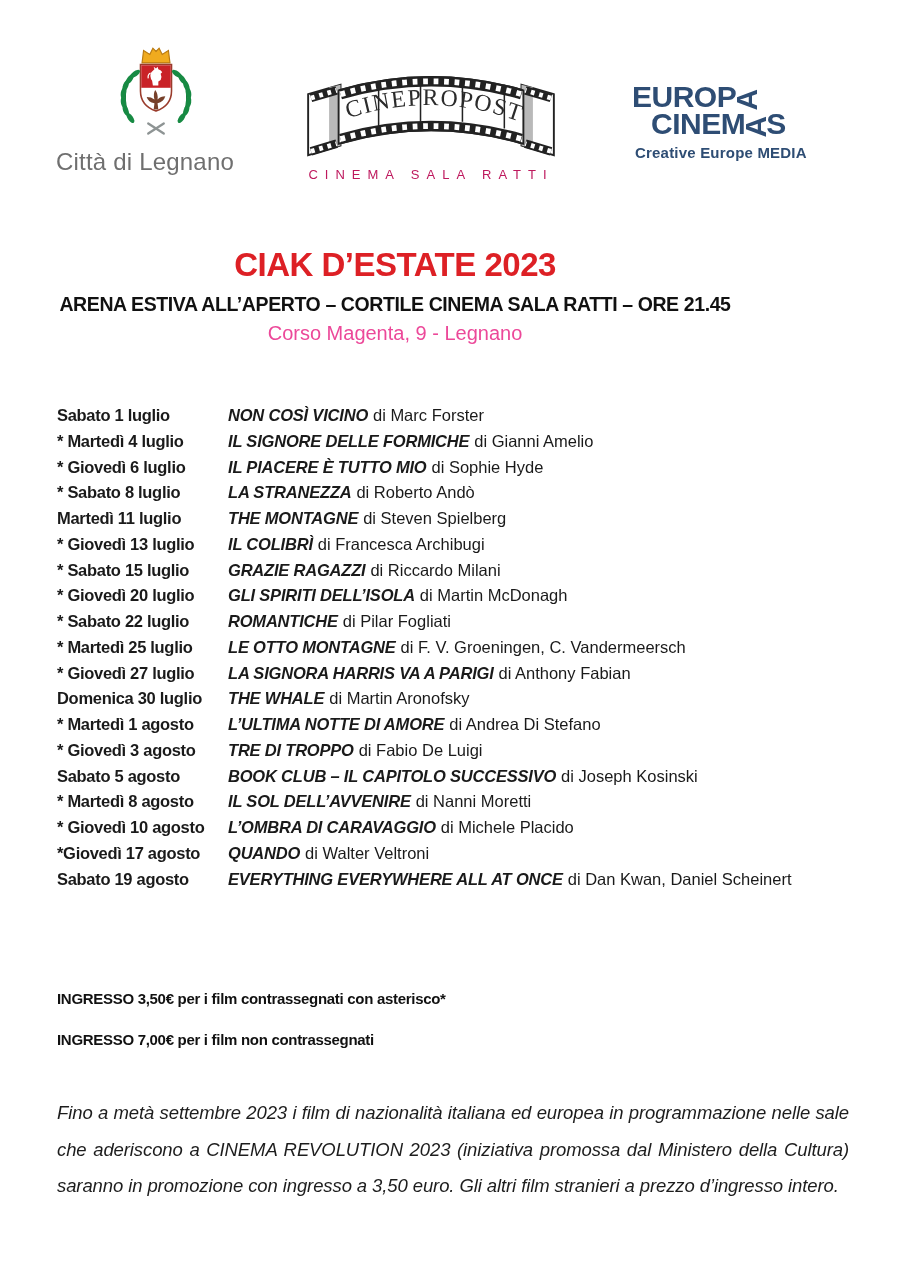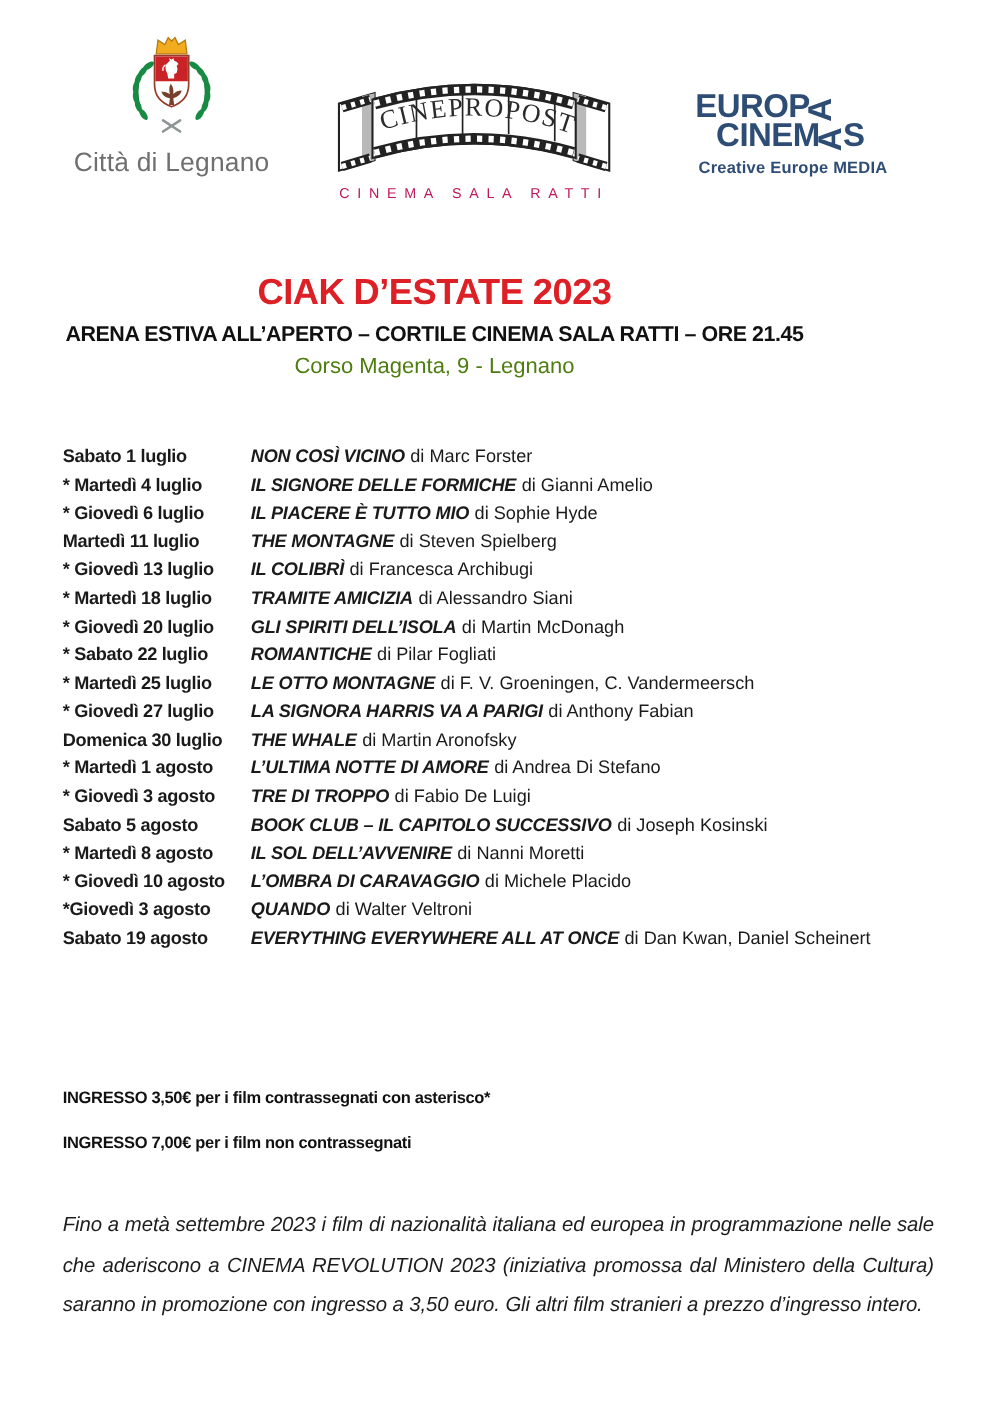--- a/index.html
+++ b/index.html
@@ -1,37 +1,37 @@
 <!DOCTYPE html>
 <html><head>
 <meta charset="utf-8">
 <style>
   html,body { margin:0; padding:0; background:#ffffff; }
   .page { position:relative; width:905px; height:1280px; background:#fff;
           font-family:"Liberation Sans", sans-serif; color:#1a1a1a; overflow:hidden; }
 
   
-  .legnano { position:absolute; left:56px; top:28px; width:200px; text-align:center; }
+  .legnano { position:absolute; left:56px; top:42px; width:200px; text-align:left; }
   .legnano svg { display:block; margin:0 auto; }
   .legnano-caption { margin-top:2px; font-size:24px; color:#6f6f6f; letter-spacing:0.2px; }
 
   .cineproposta { position:absolute; left:294px; top:58px; width:274px; text-align:center; }
   .cine-caption { margin-top:5px; font-size:13px; letter-spacing:7px; color:#be185d; }
 
   .europa { position:absolute; left:632px; top:82px; width:195px; color:#2e4d74; font-weight:bold; }
   .eu-line1 { font-size:30px; letter-spacing:-0.5px; line-height:1.0; }
   .eu-line2 { font-size:30px; letter-spacing:-0.5px; line-height:1.0; margin-left:19px; margin-top:-3px; }
   .rotA { display:inline-block; transform:rotate(-90deg); position:relative; top:3px; }
   .eu-line3 { font-size:15px; margin-top:5px; margin-left:3px; letter-spacing:0.2px; }
 
   
   .title-area { position:absolute; top:246px; left:0; width:790px; text-align:center; }
   .main-title { font-size:33px; font-weight:bold; letter-spacing:-0.5px; color:#dd2025; }
   .subtitle   { margin-top:9px; font-size:19.5px; font-weight:bold; letter-spacing:-0.4px; color:#111; }
-  .address    { margin-top:6px; font-size:20px; color:#4d7c0f; }
+  .address    { margin-top:6px; font-size:20px; color:#ec4899; }
 
   
   .program { position:absolute; top:403px; left:57px; }
   .prow { height:25.75px; line-height:25.75px; font-size:16.5px; white-space:nowrap; }
   .pdate { display:inline-block; width:171px; font-weight:bold; letter-spacing:-0.3px; }
   .ptitle { font-weight:bold; font-style:italic; letter-spacing:-0.2px; }
   .pdirector { margin-left:0.3em; }
 
   
   .pricing { position:absolute; top:978px; left:57px; font-size:15px; font-weight:bold;
@@ -136,27 +136,28 @@
     <div class="address">Corso Magenta, 9 - Legnano</div>
   </div>
 
   <div class="program">
     <div class="prow"><span class="pdate">Sabato 1 luglio</span><span class="pfilm"><span class="ptitle">NON COSÌ VICINO</span><span class="pdirector">di Marc Forster</span></span></div>
 
     <div class="prow"><span class="pdate">* Martedì 4 luglio</span><span class="pfilm"><span class="ptitle">IL SIGNORE DELLE FORMICHE</span><span class="pdirector">di Gianni Amelio</span></span></div>
 
     <div class="prow"><span class="pdate">* Giovedì 6 luglio</span><span class="pfilm"><span class="ptitle">IL PIACERE È TUTTO MIO</span><span class="pdirector">di Sophie Hyde</span></span></div>
 
+    <div class="prow"><span class="pdate">* Sabato 8 luglio</span><span class="pfilm"><span class="ptitle">LA STRANEZZA</span><span class="pdirector">di Roberto Andò</span></span></div>
 
     <div class="prow"><span class="pdate">Martedì 11 luglio</span><span class="pfilm"><span class="ptitle">THE MONTAGNE</span><span class="pdirector">di Steven Spielberg</span></span></div>
 
     <div class="prow"><span class="pdate">* Giovedì 13 luglio</span><span class="pfilm"><span class="ptitle">IL COLIBRÌ</span><span class="pdirector">di Francesca Archibugi</span></span></div>
 
+    <div class="prow"><span class="pdate">* Sabato 15 luglio</span><span class="pfilm"><span class="ptitle">GRAZIE RAGAZZI</span><span class="pdirector">di Riccardo Milani</span></span></div>
 
-    <div class="prow"><span class="pdate">* Martedì 18 luglio</span><span class="pfilm"><span class="ptitle">TRAMITE AMICIZIA</span><span class="pdirector">di Alessandro Siani</span></span></div>
 
     <div class="prow"><span class="pdate">* Giovedì 20 luglio</span><span class="pfilm"><span class="ptitle">GLI SPIRITI DELL’ISOLA</span><span class="pdirector">di Martin McDonagh</span></span></div>
 
     <div class="prow"><span class="pdate">* Sabato 22 luglio</span><span class="pfilm"><span class="ptitle">ROMANTICHE</span><span class="pdirector">di Pilar Fogliati</span></span></div>
 
     <div class="prow"><span class="pdate">* Martedì 25 luglio</span><span class="pfilm"><span class="ptitle">LE OTTO MONTAGNE</span><span class="pdirector">di F. V. Groeningen, C. Vandermeersch</span></span></div>
 
     <div class="prow"><span class="pdate">* Giovedì 27 luglio</span><span class="pfilm"><span class="ptitle">LA SIGNORA HARRIS VA A PARIGI</span><span class="pdirector">di Anthony Fabian</span></span></div>
 
     <div class="prow"><span class="pdate">Domenica 30 luglio</span><span class="pfilm"><span class="ptitle">THE WHALE</span><span class="pdirector">di Martin Aronofsky</span></span></div>
@@ -165,21 +166,21 @@
 
     <div class="prow"><span class="pdate">* Giovedì 3 agosto</span><span class="pfilm"><span class="ptitle">TRE DI TROPPO</span><span class="pdirector">di Fabio De Luigi</span></span></div>
 
     <div class="prow"><span class="pdate">Sabato 5 agosto</span><span class="pfilm"><span class="ptitle">BOOK CLUB – IL CAPITOLO SUCCESSIVO</span><span class="pdirector">di Joseph Kosinski</span></span></div>
 
     <div class="prow"><span class="pdate">* Martedì 8 agosto</span><span class="pfilm"><span class="ptitle">IL SOL DELL’AVVENIRE</span><span class="pdirector">di Nanni Moretti</span></span></div>
 
     <div class="prow"><span class="pdate">* Giovedì 10 agosto</span><span class="pfilm"><span class="ptitle">L’OMBRA DI CARAVAGGIO</span><span class="pdirector">di Michele Placido</span></span></div>
 
 
-    <div class="prow"><span class="pdate">*Giovedì 3 agosto</span><span class="pfilm"><span class="ptitle">QUANDO</span><span class="pdirector">di Walter Veltroni</span></span></div>
+    <div class="prow"><span class="pdate">*Giovedì 17 agosto</span><span class="pfilm"><span class="ptitle">QUANDO</span><span class="pdirector">di Walter Veltroni</span></span></div>
 
     <div class="prow"><span class="pdate">Sabato 19 agosto</span><span class="pfilm"><span class="ptitle">EVERYTHING EVERYWHERE ALL AT ONCE</span><span class="pdirector">di Dan Kwan, Daniel Scheinert</span></span></div>
   </div>
 
   <div class="pricing">
     <div>INGRESSO 3,50€ per i film contrassegnati con asterisco*</div>
     <div>INGRESSO 7,00€ per i film non contrassegnati</div>
   </div>
 
   <div class="note">Fino a metà settembre 2023 i film di nazionalità italiana ed europea in programmazione nelle sale che aderiscono a CINEMA REVOLUTION 2023 (iniziativa promossa dal Ministero della Cultura) saranno in promozione con ingresso a 3,50 euro. Gli altri film stranieri a prezzo d’ingresso intero.</div>

